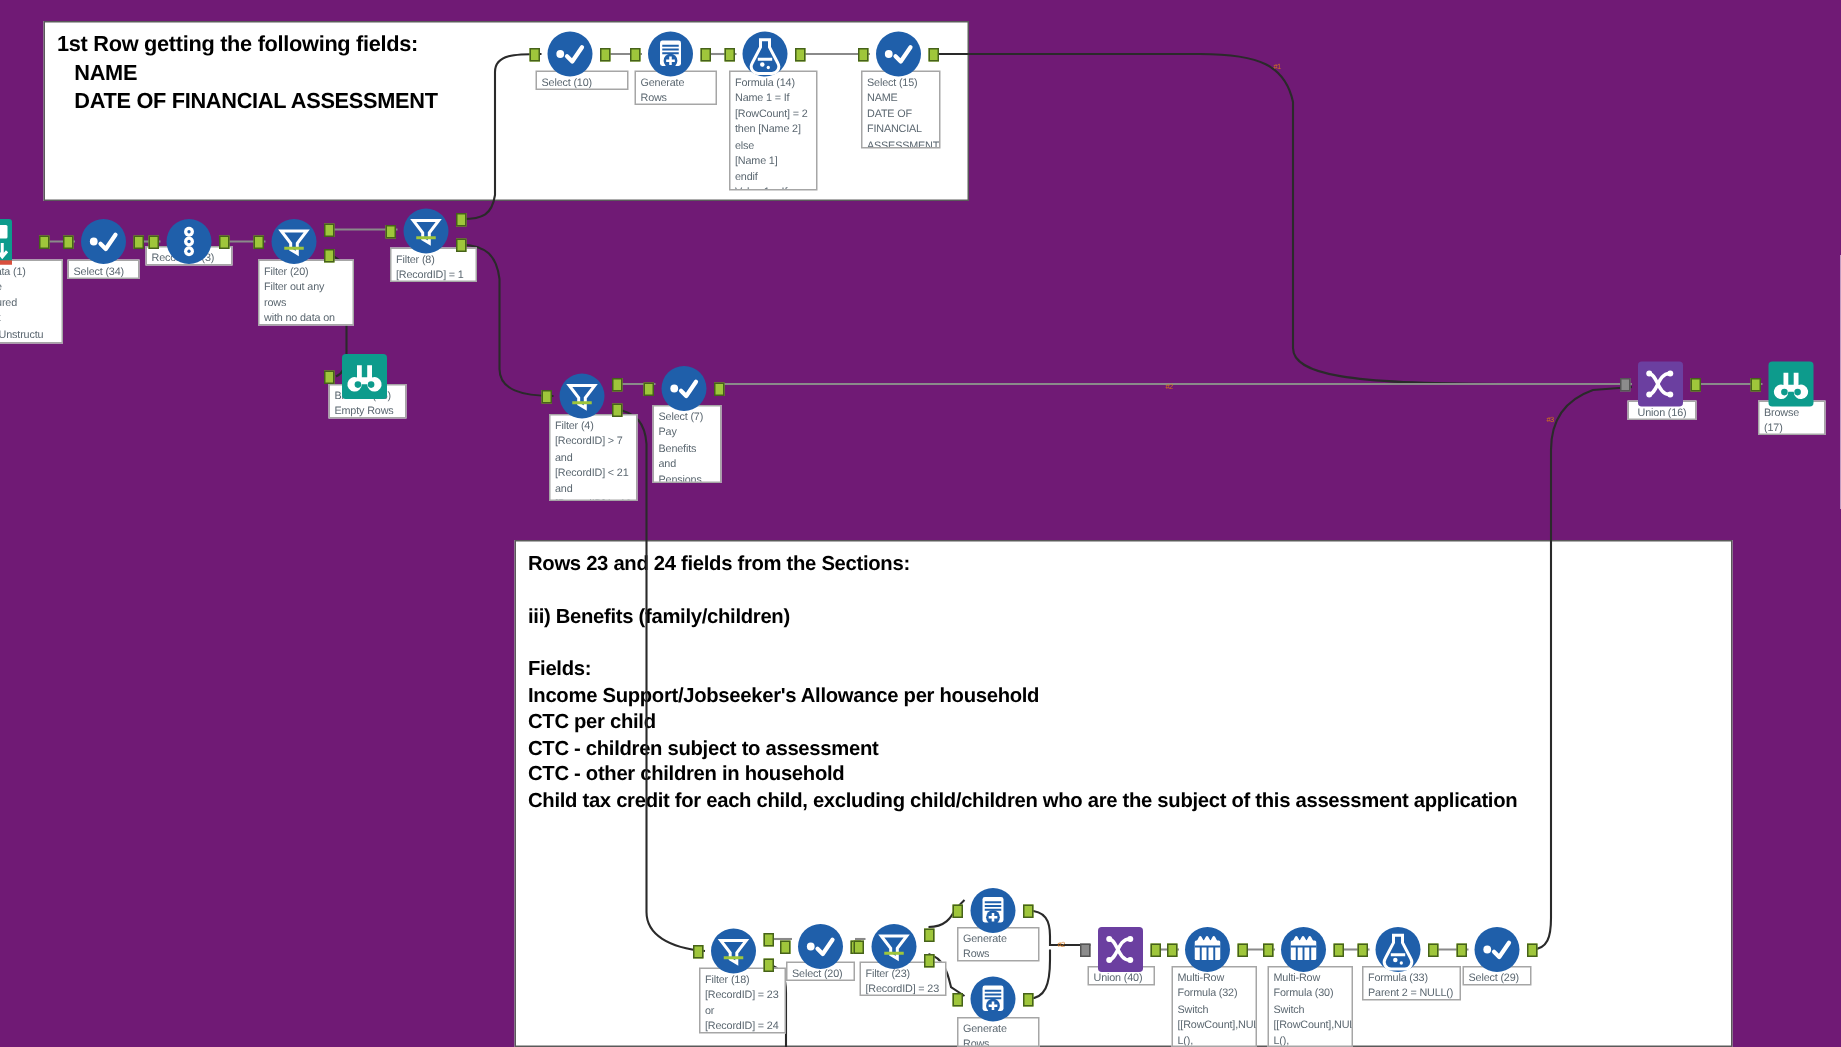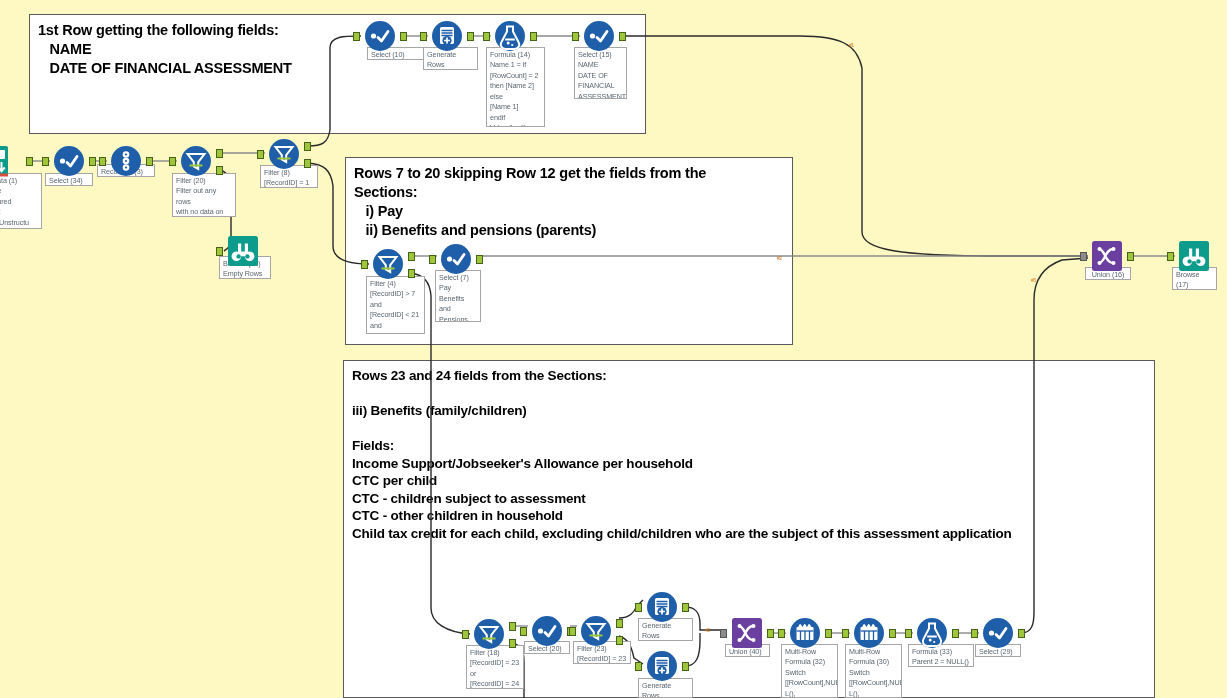--- a/index.html
+++ b/index.html
@@ -1,17 +1,17 @@
 <!DOCTYPE html>
 <html><head>
 <meta charset="utf-8">
 <style>
   html,body{margin:0;padding:0;background:#ffffff;}
   body{font-family:"Liberation Sans",sans-serif;}
-  #canvas{position:relative;width:1227px;height:698px;background:#fef9c3;overflow:hidden;}
+  #canvas{position:relative;width:1227px;height:698px;background:#701a75;overflow:hidden;}
 
   
   .comment{position:absolute;background:#ffffff;border:1px solid #5a5a5a;box-sizing:border-box;z-index:5;}
   .comment .ctext{position:absolute;left:8px;top:6px;right:6px;
       font-family:"Liberation Sans",sans-serif;font-weight:bold;color:#000000;
       white-space:pre-wrap;line-height:1.30;letter-spacing:-0.2px;}
 
   
   .wires{position:absolute;left:0;top:0;width:1227px;height:698px;z-index:8;pointer-events:none;}
 
@@ -39,26 +39,20 @@
 </head>
 <body>
 
 <div id="canvas">
 
   <div class="comment" id="cmt0" style="left: 29px; top: 14px; width: 617px; height: 120px;">
     <div class="ctext" style="font-size: 14.5px;">1st Row getting the following fields:
    NAME
    DATE OF FINANCIAL ASSESSMENT</div>
   </div>
-  <div class="comment" id="cmt1" style="left: 345px; top: 157px; width: 448px; height: 188px;">
-    <div class="ctext" style="font-size: 14.5px;">Rows 7 to 20 skipping Row 12 get the fields from the
-Sections:
-   i) Pay
-   ii) Benefits and pensions (parents)</div>
-  </div>
   <div class="comment" id="cmt2" style="left: 343px; top: 360px; width: 812px; height: 338px;">
     <div class="ctext" style="font-size: 13.5px;">Rows 23 and 24 fields from the Sections:
 
 iii) Benefits (family/children)
 
 Fields:
 Income Support/Jobseeker's Allowance per household
 CTC per child
 CTC - children subject to assessment
 CTC - other children in household
@@ -218,21 +212,21 @@
         <div class="anchor in">
           <i></i>
         </div>
         <div class="anchor outT">
           <i></i>
         </div>
         <div class="anchor outB">
           <i></i>
         </div>
       </div>
-      <div class="tlabel clip" style="left: 367px; top: 47px; width: 62px; height: 13px;">Select (10)</div>
+      <div class="tlabel clip" style="left: 357px; top: 47px; width: 62px; height: 13px;">Select (10)</div>
       <div class="tool" style="left: 364px; top: 20px; width: 32px; height: 32px;">
         <div class="glyph"><svg width="32" height="32" viewBox="0 0 32 32">
         <circle cx="16" cy="16" r="15" fill="#1f5faa"></circle>
         <circle cx="9.5" cy="16" r="2.6" fill="#fff"></circle>
         <path d="M14 17.5 L17.5 21 L24 11.5" stroke="#fff" stroke-width="2.8" fill="none" stroke-linecap="round" stroke-linejoin="round"></path>
       </svg></div>
         <div class="anchor in">
           <i></i>
         </div>
         <div class="anchor out">

